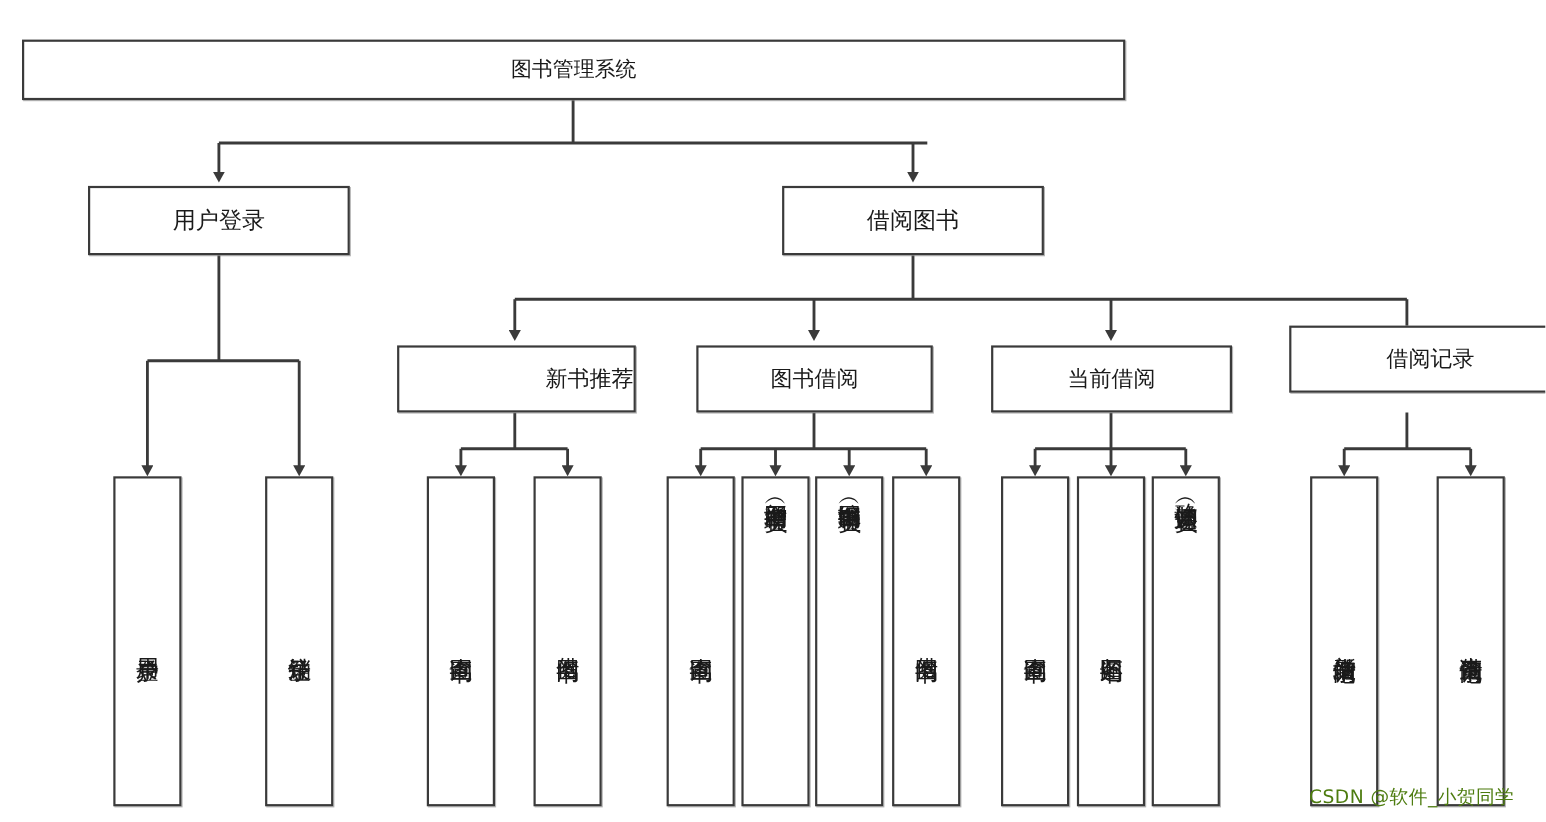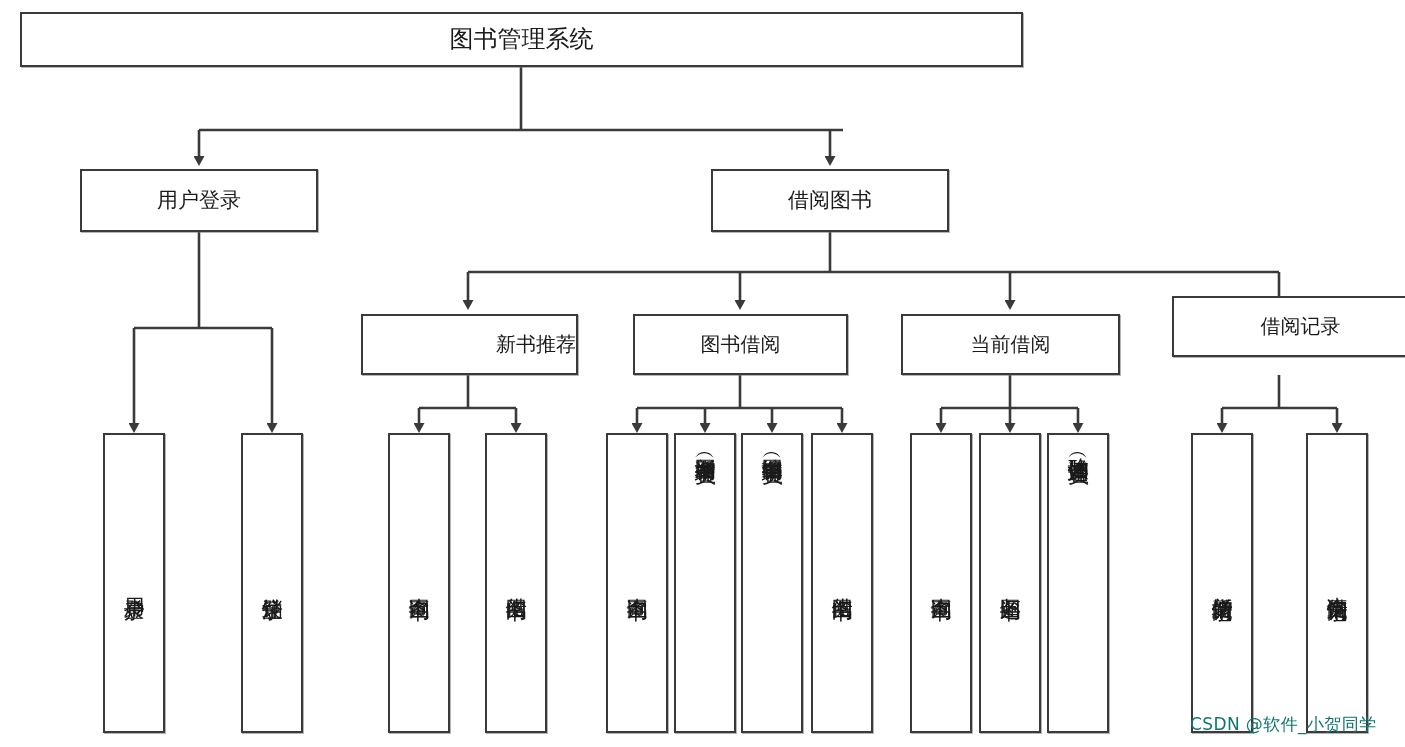--- a/index.html
+++ b/index.html
@@ -34,21 +34,21 @@
     color: #1a1a1a;
     box-shadow: 1px 1px 0 rgba(120,120,120,0.55);
   }
   .node .lbl {
     display: block;
     text-align: center;
     line-height: 1.18;
     white-space: nowrap;
   }
   
-  .n-root { font-size: 24px; }
+  .n-root { font-size: 19px; margin-top: 24px; }
   
   .n-l2 { font-size: 21px; }
   
   .n-l3 { font-size: 20px; }
   
   .n-leaf {
     align-items: flex-start;
     justify-content: center;
     padding-top: 6px;
   }
@@ -60,21 +60,21 @@
     letter-spacing: 1px;
     white-space: nowrap;
   }
   .n-leaf.center-v {
     align-items: center;
     padding-top: 0;
   }
   .watermark {
     position: absolute;
     font-size: 17px;
-    color: #0f766e;
+    color: #4d7c0f;
     letter-spacing: 0.4px;
     white-space: nowrap;
     user-select: none;
   }
 </style>
 </head>
 <body>
 
 <div id="canvas">
 

